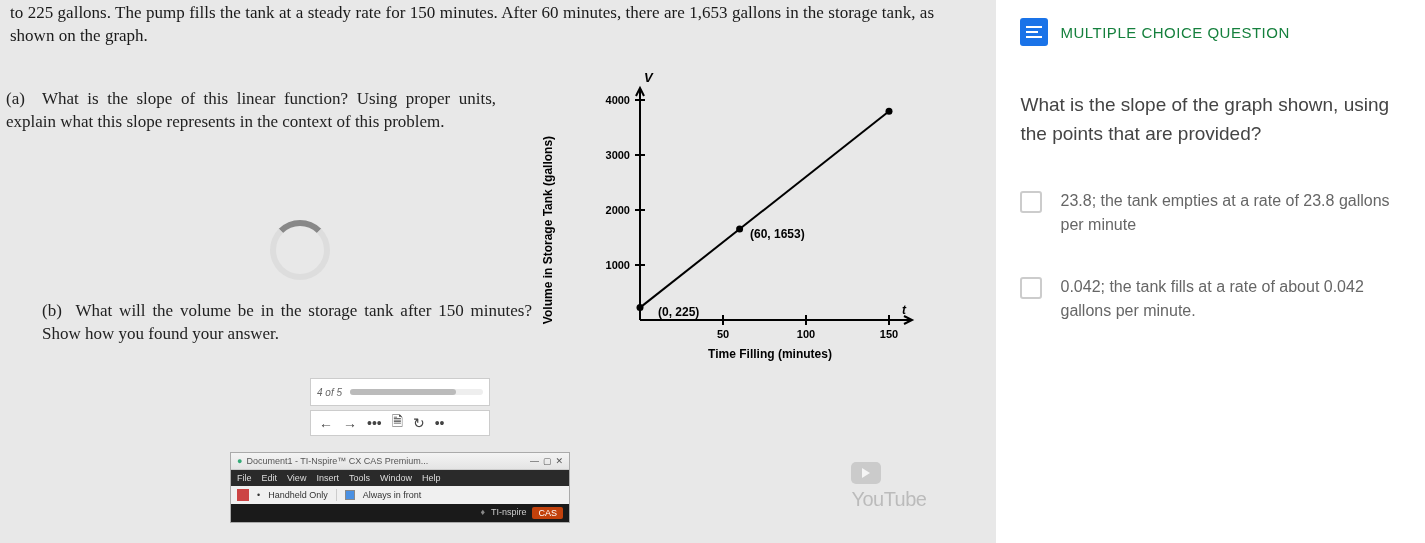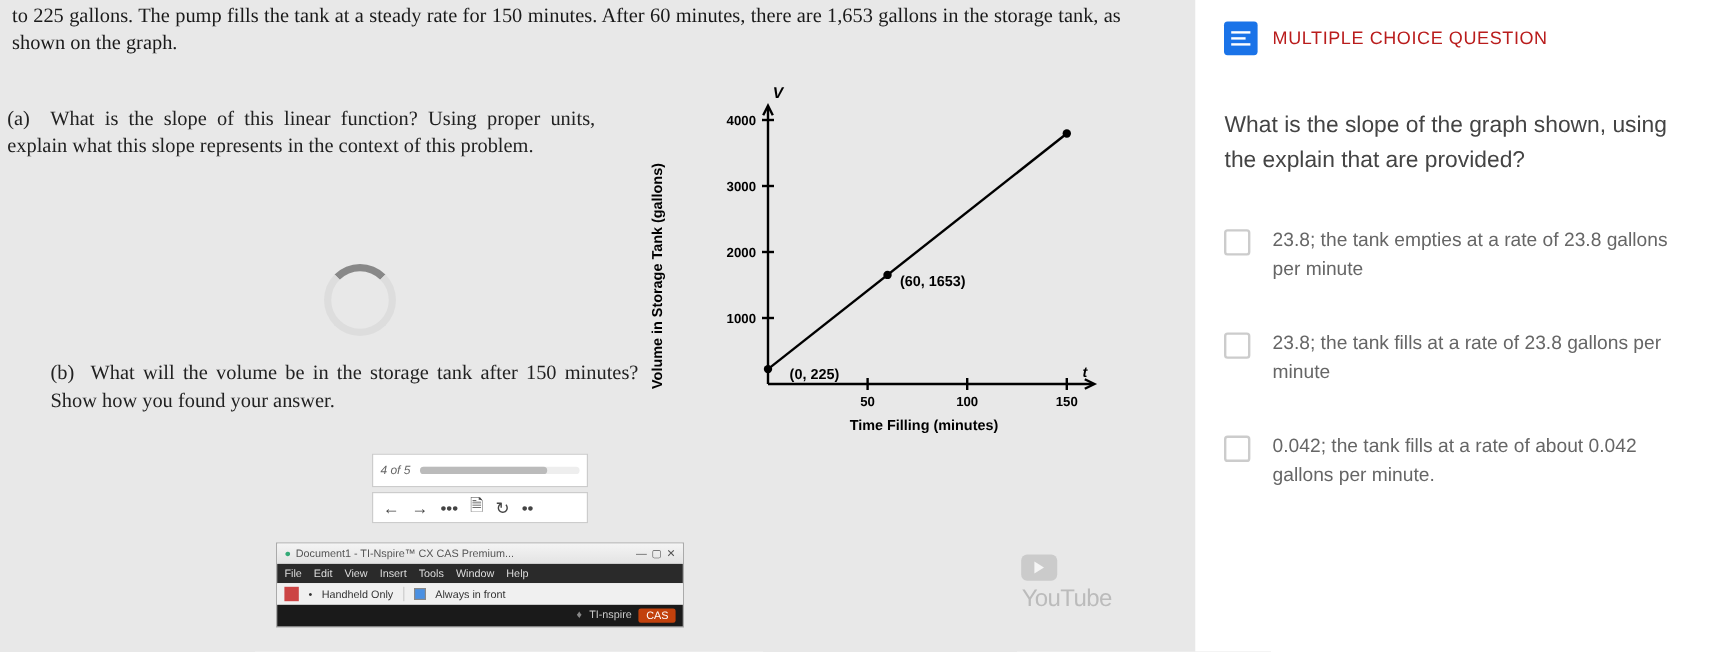--- a/index.html
+++ b/index.html
@@ -220,21 +220,21 @@
   }
   .mc-icon .line {
     height: 2px;
     background: #fff;
     width: 100%;
   }
   .mc-icon .line.short { width: 70%; }
   .mc-title {
     font-size: 15px;
     letter-spacing: 0.5px;
-    color: #b91c1c;
+    color: #15803d;
     font-weight: 500;
   }
   .mc-question {
     font-size: 19px;
     color: #444;
     line-height: 1.55;
     margin-bottom: 40px;
   }
   .mc-option {
     display: flex;
@@ -386,29 +386,25 @@
 <div class="right-panel">
   <div class="mc-header">
     <div class="mc-icon">
       <div class="line"></div>
         <div class="line short"></div>
         <div class="line"></div>
     </div>
     <div class="mc-title">MULTIPLE CHOICE QUESTION</div>
   </div>
 
-  <div class="mc-question">What is the slope of the graph shown, using the explain that are provided?</div>
+  <div class="mc-question">What is the slope of the graph shown, using the points that are provided?</div>
 
   <div class="mc-option">
     <div class="mc-checkbox"></div>
     <div class="mc-option-text">23.8; the tank empties at a rate of 23.8 gallons per minute</div>
   </div>
 
-  <div class="mc-option">
-    <div class="mc-checkbox"></div>
-    <div class="mc-option-text">23.8; the tank fills at a rate of 23.8 gallons per minute</div>
-  </div>
 
   <div class="mc-option">
     <div class="mc-checkbox"></div>
     <div class="mc-option-text">0.042; the tank fills at a rate of about 0.042 gallons per minute.</div>
   </div>
 </div>
 
 </body></html>

